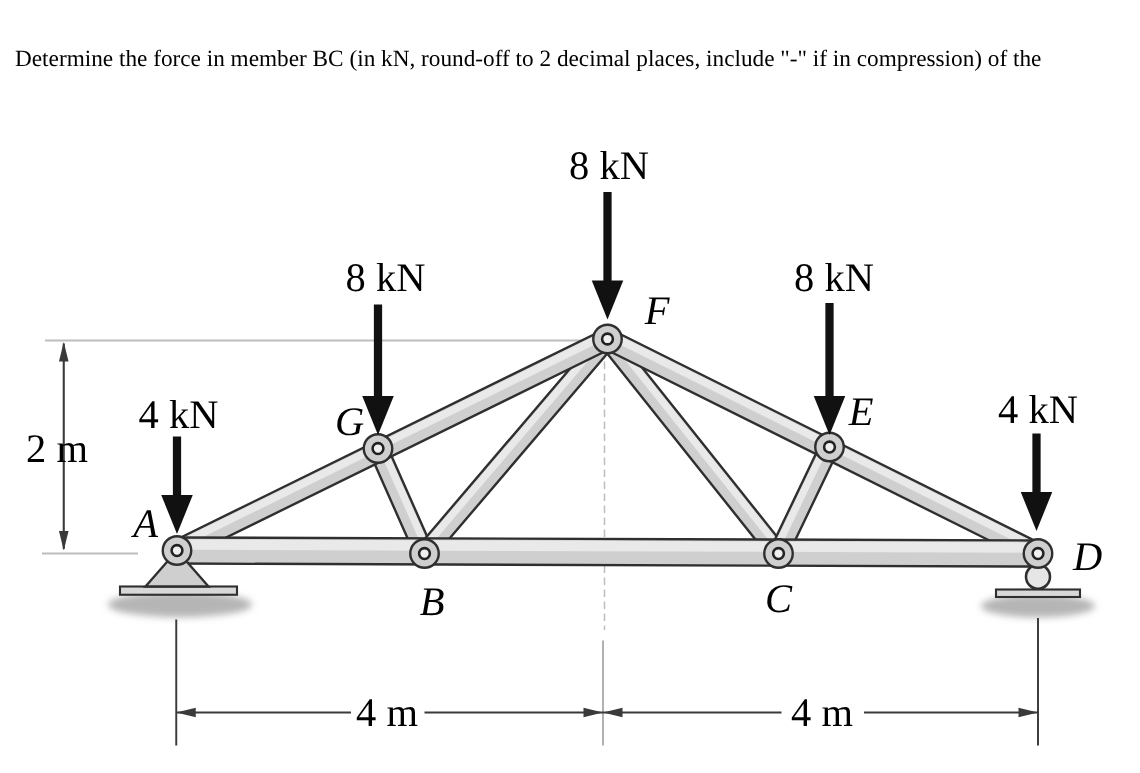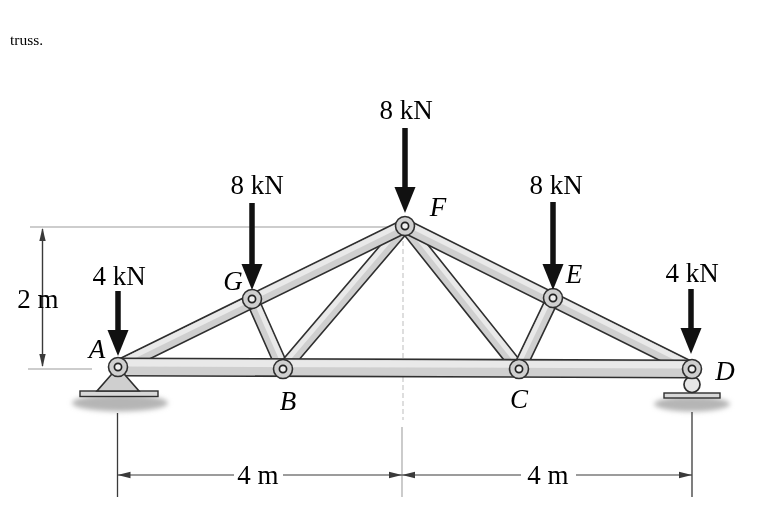--- a/index.html
+++ b/index.html
@@ -7,21 +7,21 @@
   #problem-text{position:absolute;left:10px;top:24px;width:742px;font-size:15.5px;line-height:31px;color:#000;}
   #problem-text p{margin:0;}
   #truss-figure{position:absolute;left:0;top:0;}
   text{font-family:"Liberation Serif",serif;}
 </style>
 </head>
 <body>
 
 <div id="page">
   <div id="problem-text">
-    <p>truss.</p>
+    <p>Determine the force in member BC (in kN, round-off to 2 decimal places, include "-" if in compression) of the</p>
   </div>
   <svg id="truss-figure" width="760" height="515" viewBox="0 0 760 515" xmlns="http://www.w3.org/2000/svg">
     <defs>
       <filter id="soft" x="-50%" y="-50%" width="200%" height="200%">
         <feGaussianBlur stdDeviation="2.5"></feGaussianBlur>
       </filter>
     </defs>
     <g id="fig-root">
         <line x1="30" y1="227" x2="392" y2="227" stroke="#bdbdbd" stroke-width="1.4"></line>
         <line x1="28" y1="369" x2="92" y2="369" stroke="#bdbdbd" stroke-width="1.4"></line>

